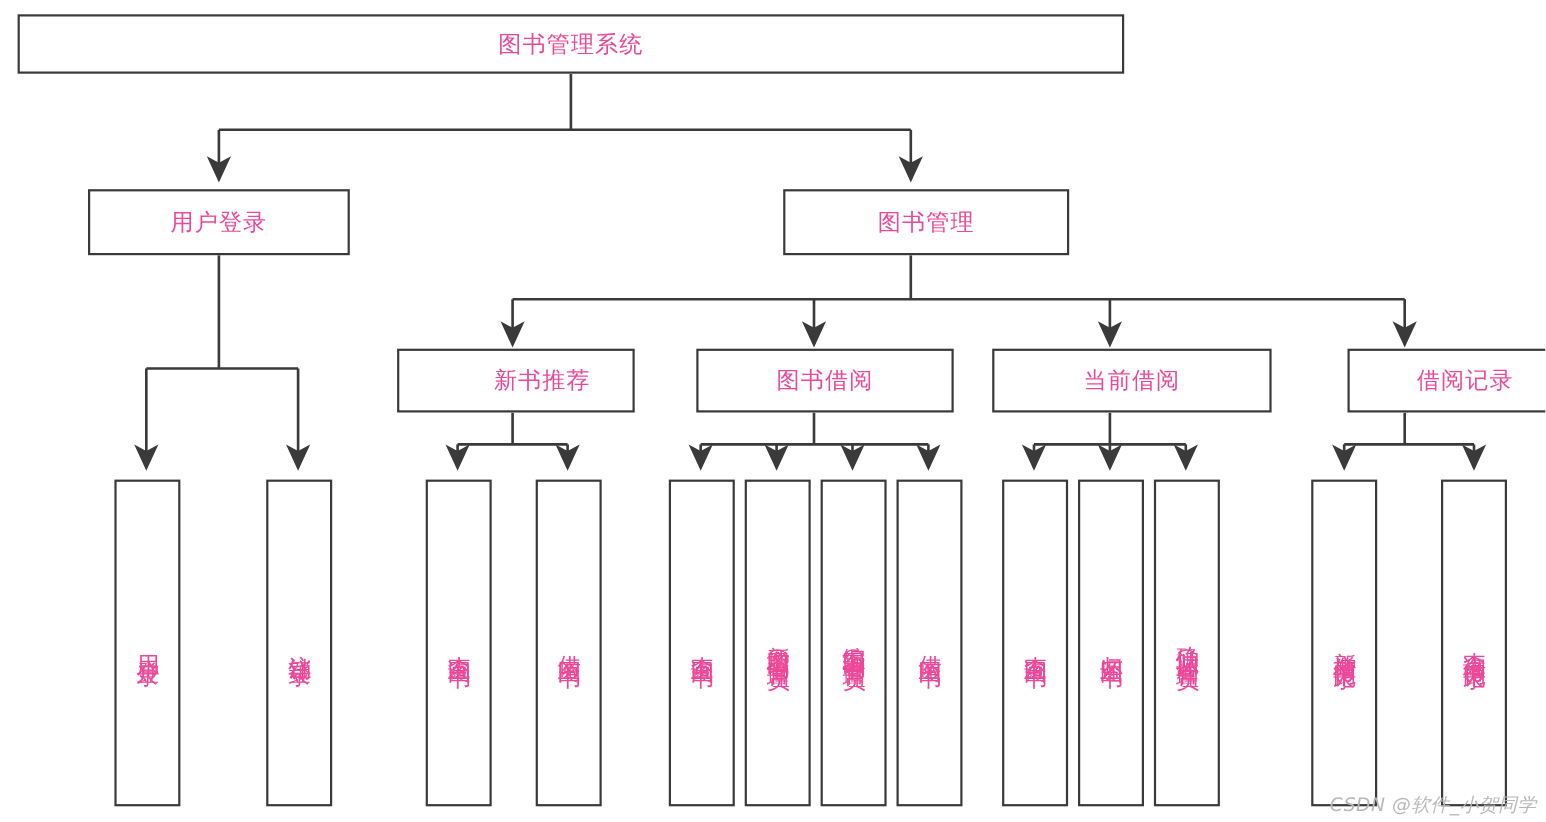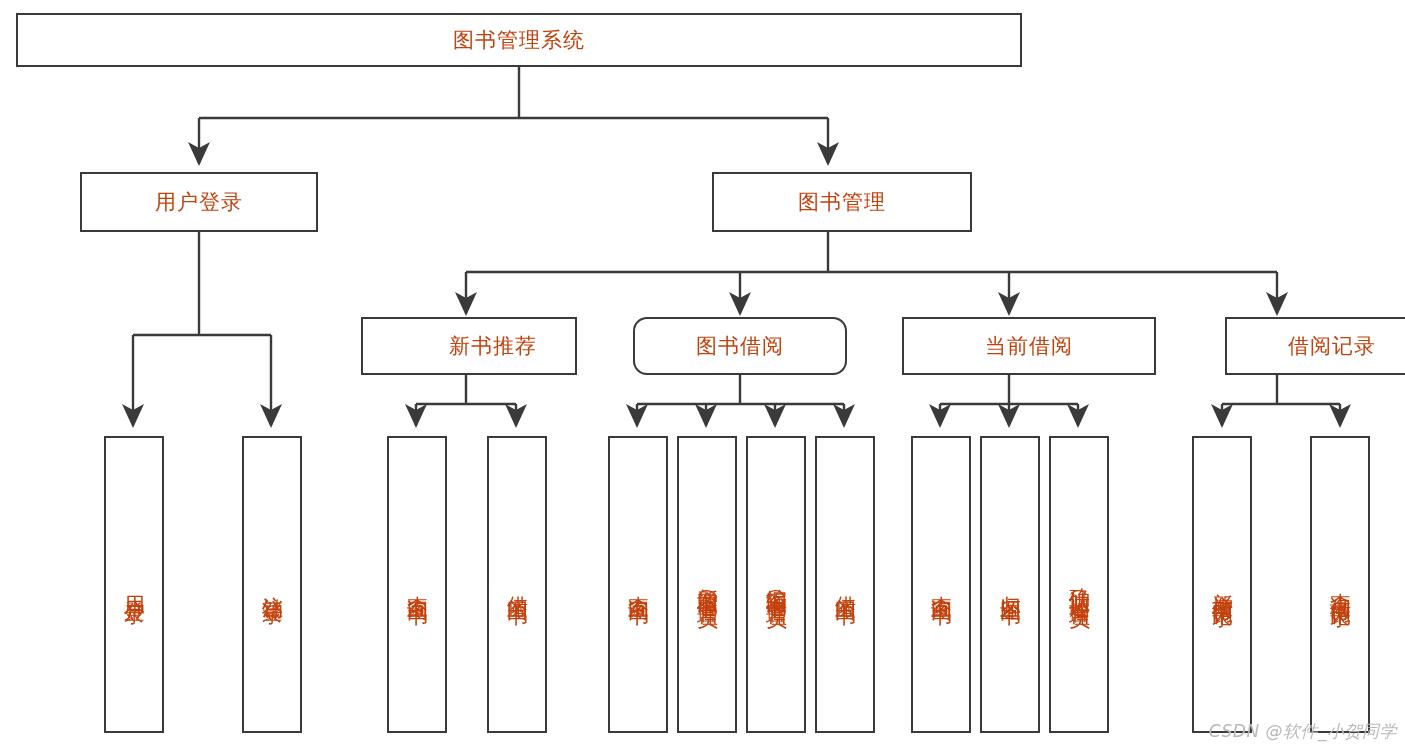--- a/index.html
+++ b/index.html
@@ -22,21 +22,21 @@
     pointer-events:none;
   }
   .node{
     position:absolute;
     box-sizing:border-box;
     background:#ffffff;
     border:2.2px solid #3a3a3a;
     display:flex;
     align-items:center;
     justify-content:center;
-    color:#c2410c;
+    color:#ec4899;
   }
   .node.horiz{
     font-size:21px;
     letter-spacing:1px;
   }
   .node.vert{
     writing-mode:vertical-rl;
     text-orientation:upright;
     font-size:21px;
     letter-spacing:3px;
@@ -128,21 +128,21 @@
   <div class="node horiz" style="left:80px;top:172px;width:238px;height:60px;">
     <span class="label">用户登录</span>
   </div>
   <div class="node horiz" style="left:712px;top:172px;width:260px;height:60px;">
     <span class="label">图书管理</span>
   </div>
 
   <div class="node horiz" style="left:361px;top:317px;width:216px;height:58px;padding-left:48px;">
     <span class="label">新书推荐</span>
   </div>
-  <div class="node horiz" style="left:633px;top:317px;width:214px;height:58px;border-radius:14px;">
+  <div class="node horiz" style="left:633px;top:317px;width:234px;height:58px;">
     <span class="label">图书借阅</span>
   </div>
   <div class="node horiz" style="left:902px;top:317px;width:254px;height:58px;">
     <span class="label">当前借阅</span>
   </div>
   <div class="node horiz" style="left:1225px;top:317px;width:214px;height:58px;">
     <span class="label">借阅记录</span>
   </div>
 
   <div class="node vert" style="left:104px;top:436px;width:60px;height:297px;">

